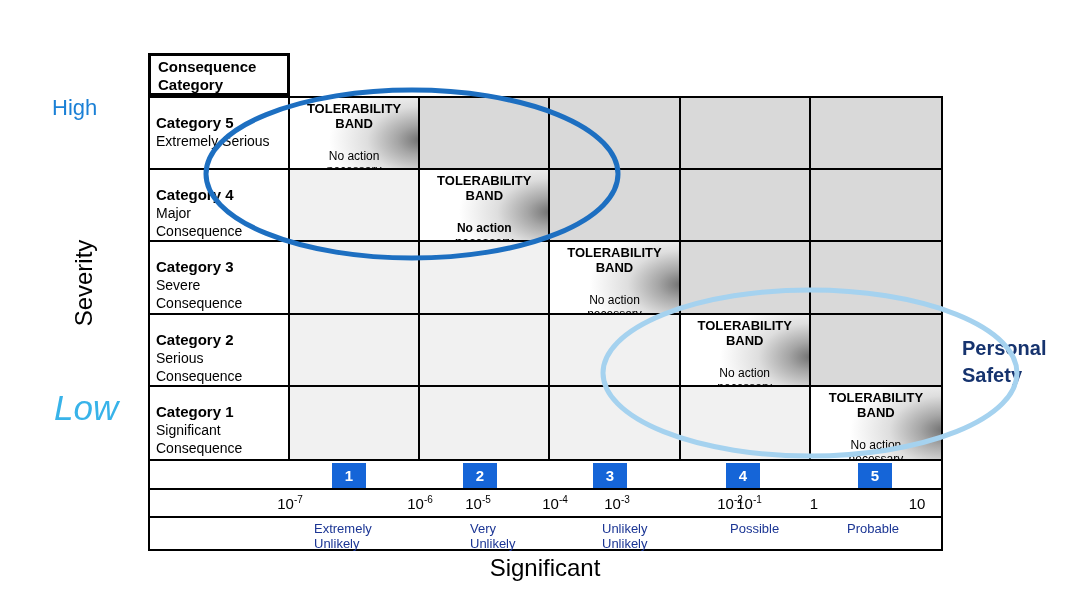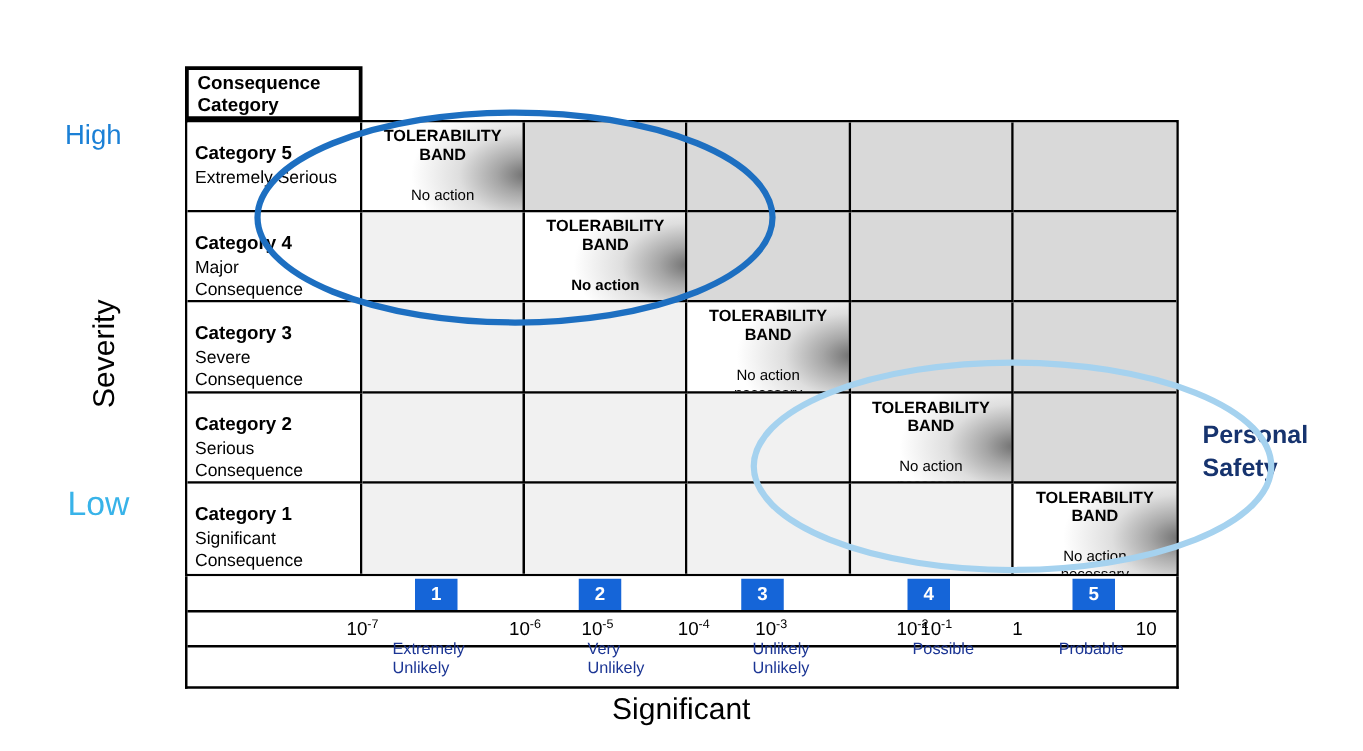--- a/index.html
+++ b/index.html
@@ -8,21 +8,21 @@
     font-family:"Liberation Sans",sans-serif;overflow:hidden;
     --navy:#16336e;--words-blue:#1b3594;--high-blue:#1b80d6;--low-blue:#38b3e9;
     --accent-blue:#1565d8;--cell-dark:#d9d9d9;--cell-light:#f1f1f1;
     --ellipse-dark:#1d6fc1;--ellipse-light:#a5d2ef;
   }
   .pre{white-space:pre-line;}
   .title{position:absolute;font-weight:bold;font-size:20px;line-height:27px;color:var(--navy);}
   #process-title{left:328px;top:6px;}
   #personal-title{left:962px;top:335px;}
   #high-label{position:absolute;left:52px;top:95px;font-size:22px;color:var(--high-blue);}
-  #low-label{position:absolute;left:54px;top:388px;font-size:27px;color:var(--low-blue);}
+  #low-label{position:absolute;left:54px;top:388px;font-size:35px;color:var(--low-blue);font-style:italic;}
   #severity-label{position:absolute;left:-15px;top:268px;width:200px;height:30px;text-align:center;
     font-size:24px;color:#000;transform:rotate(-90deg);}
   #likelihood-label{position:absolute;left:445px;top:554px;width:200px;text-align:center;font-size:24px;color:#000;}
   #header-box{position:absolute;left:148px;top:53px;width:142px;height:43px;border:3px solid #000;
     box-sizing:border-box;background:#fff;font-weight:bold;font-size:15px;line-height:18px;padding:2px 0 0 7px;}
   #matrix{position:absolute;left:148px;top:96px;width:795px;height:365px;border:2px solid #000;
     box-sizing:border-box;display:grid;grid-template-columns:140px repeat(5,1fr);grid-template-rows:repeat(5,1fr);background:#fff;}
   .cell{border-right:2px solid #000;border-bottom:2px solid #000;box-sizing:border-box;overflow:hidden;}
   .cell.last-col{border-right:none;}
   .cell.last-row{border-bottom:none;}
@@ -38,21 +38,21 @@
   .tb-note{font-size:13px;margin-top:2px;}
   .tol.bold-body .tb-body,.tol.bold-body .tb-note{font-weight:bold;}
   #axis-rows{position:absolute;left:148px;top:461px;width:795px;height:90px;border:2px solid #000;
     border-top:none;box-sizing:border-box;background:#fff;}
   #marker-row{position:absolute;left:0;top:0;width:100%;height:29px;border-bottom:2px solid #000;box-sizing:border-box;}
   .marker{position:absolute;top:2px;width:34px;height:25px;background:var(--accent-blue);
     color:#fff;font-weight:bold;font-size:15px;text-align:center;line-height:25px;}
   #tick-row{position:absolute;left:0;top:29px;width:100%;height:28px;border-bottom:2px solid #000;box-sizing:border-box;}
   .tick{position:absolute;top:4px;transform:translateX(-50%);font-size:15px;color:#000;white-space:nowrap;}
   .tick sup{font-size:10px;}
-  #word-row{position:absolute;left:0;top:47px;width:100%;height:31px;}
+  #word-row{position:absolute;left:0;top:57px;width:100%;height:31px;}
   .word{position:absolute;top:3px;font-size:13px;line-height:15px;color:var(--words-blue);}
   #ellipse-overlay{position:absolute;left:0;top:0;width:1090px;height:601px;pointer-events:none;}
 </style>
 </head>
 <body>
 
 <div id="canvas" style="--navy: #16336e; --words-blue: #1b3594; --high-blue: #1b80d6; --low-blue: #38b3e9; --accent-blue: #1565d8; --cell-dark: #d9d9d9; --cell-light: #f1f1f1; --ellipse-dark: #1d6fc1; --ellipse-light: #a5d2ef;">
 
   <div id="personal-title" class="title pre">Personal
 Safety</div>

